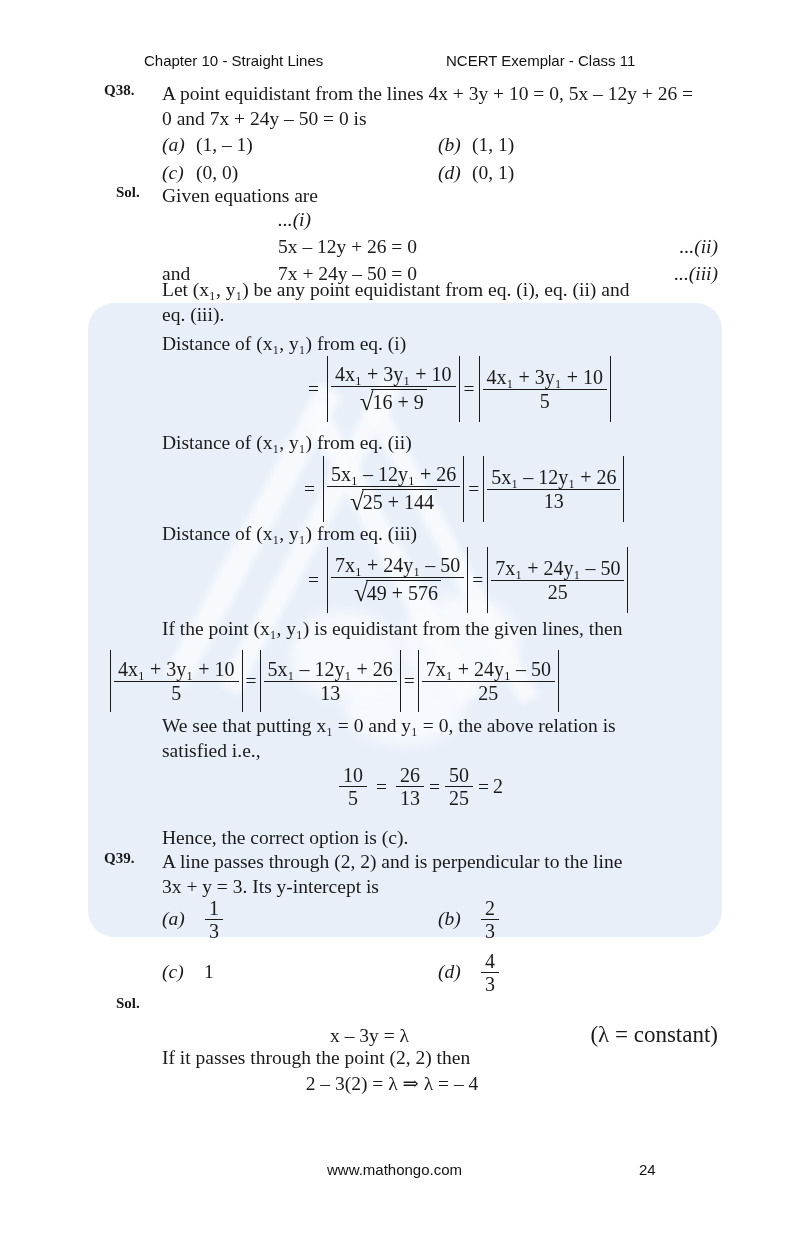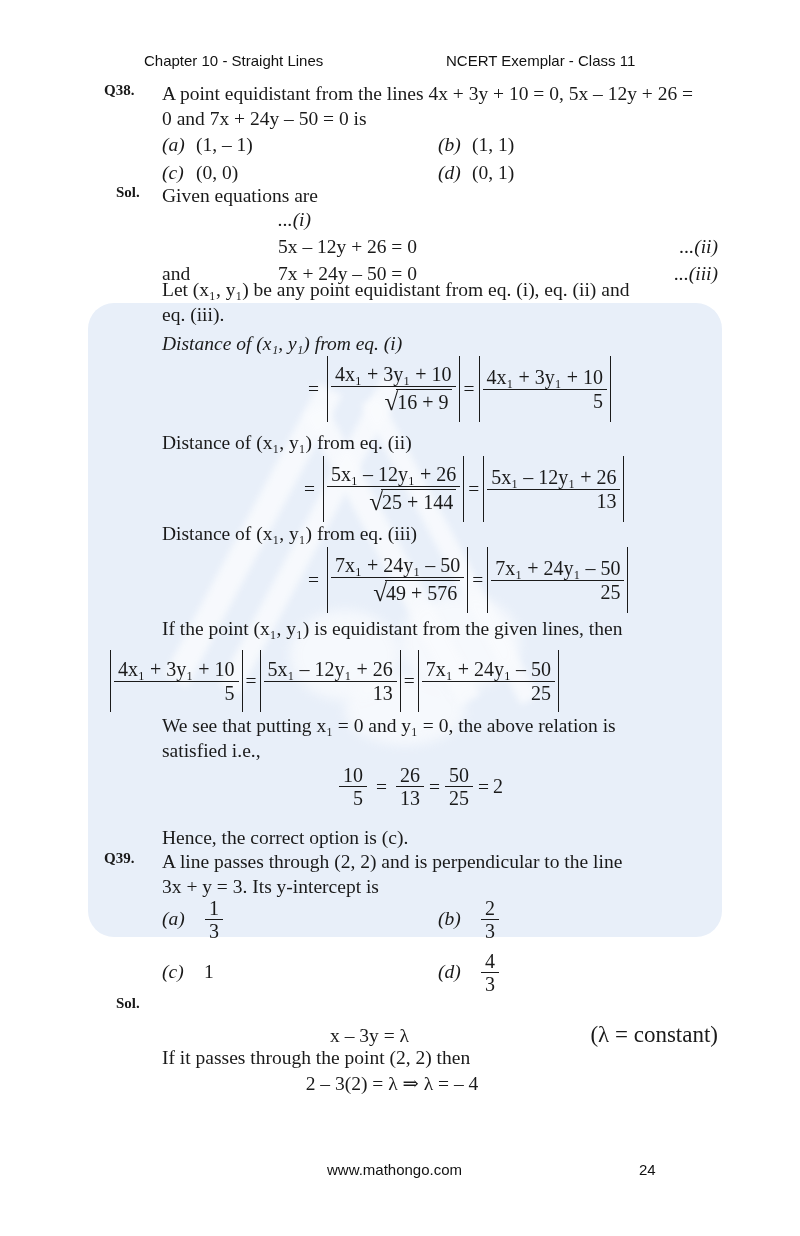--- a/index.html
+++ b/index.html
@@ -84,21 +84,21 @@
   }
   .tx { font-size:19.5px; line-height:1.28; }
   .tx-j { text-align: justify; text-align-last: left; }
 
   i, .it { font-style: italic; }
 
   
   .frac {
     display:inline-block;
     vertical-align: middle;
-    text-align:right;
+    text-align:center;
     line-height:1.12;
     margin: 0 1px;
   }
   .frac .num { display:block; padding: 0 4px; }
   .frac .den { display:block; padding: 0 4px; border-top:1.6px solid #1a1a1a; }
 
   
   .abs {
     display:inline-flex;
     align-items:stretch;
@@ -206,21 +206,21 @@
         <span style="flex:1;">7x + 24y – 50 = 0</span>
         <span class="it dots-ref">...(iii)</span>
       </div>
     </div>
 
     <div class="blk tx" style="left:162px; top:278px; width:556px;">
       <div>Let (x₁, y₁) be any point equidistant from eq. (i), eq. (ii) and</div>
       <div>eq. (iii).</div>
     </div>
 
-    <div class="blk tx" style="left:162px; top:332px;font-style:italic;">Distance of (x₁, y₁) from eq. (i)</div>
+    <div class="blk tx" style="left:162px; top:332px;">Distance of (x₁, y₁) from eq. (i)</div>
 
     <div class="blk" style="left:300px; top:356px;">
       <div class="eqrow" style="font-size:20px;">
         <span class="eqsign">=</span>
         <span class="abs" style="height:66px;">
           <span class="bar"></span>
           <span class="inner" style="display:flex; align-items:center; height:100%;">
             <span class="frac">
               <span class="num">4x₁ + 3y₁ + 10</span>
               <span class="den">

